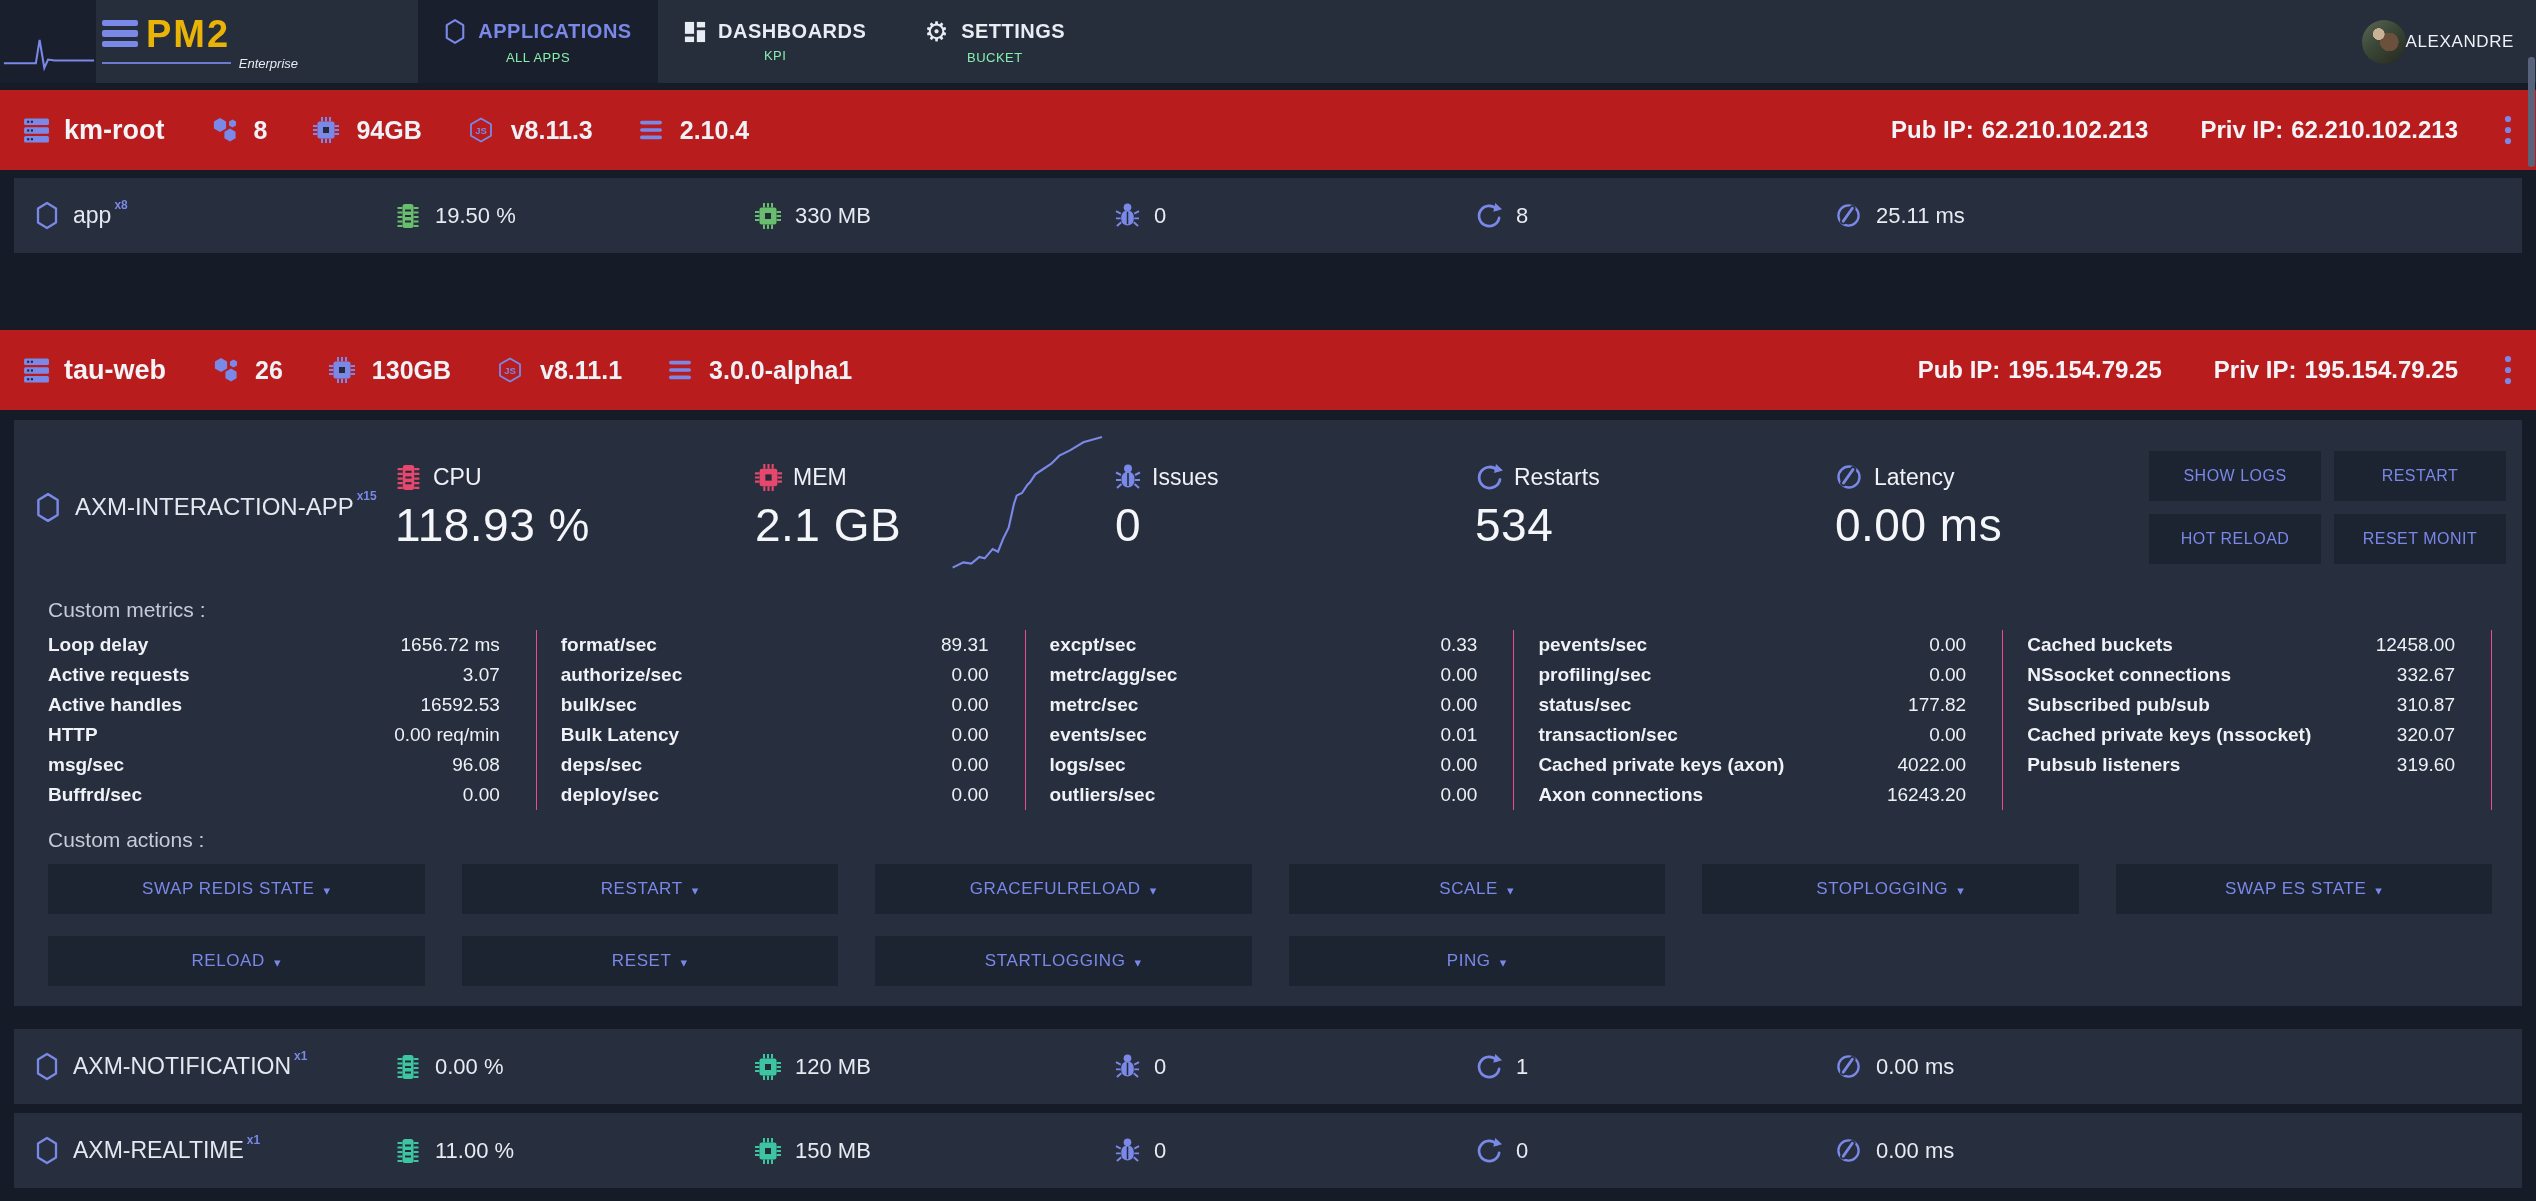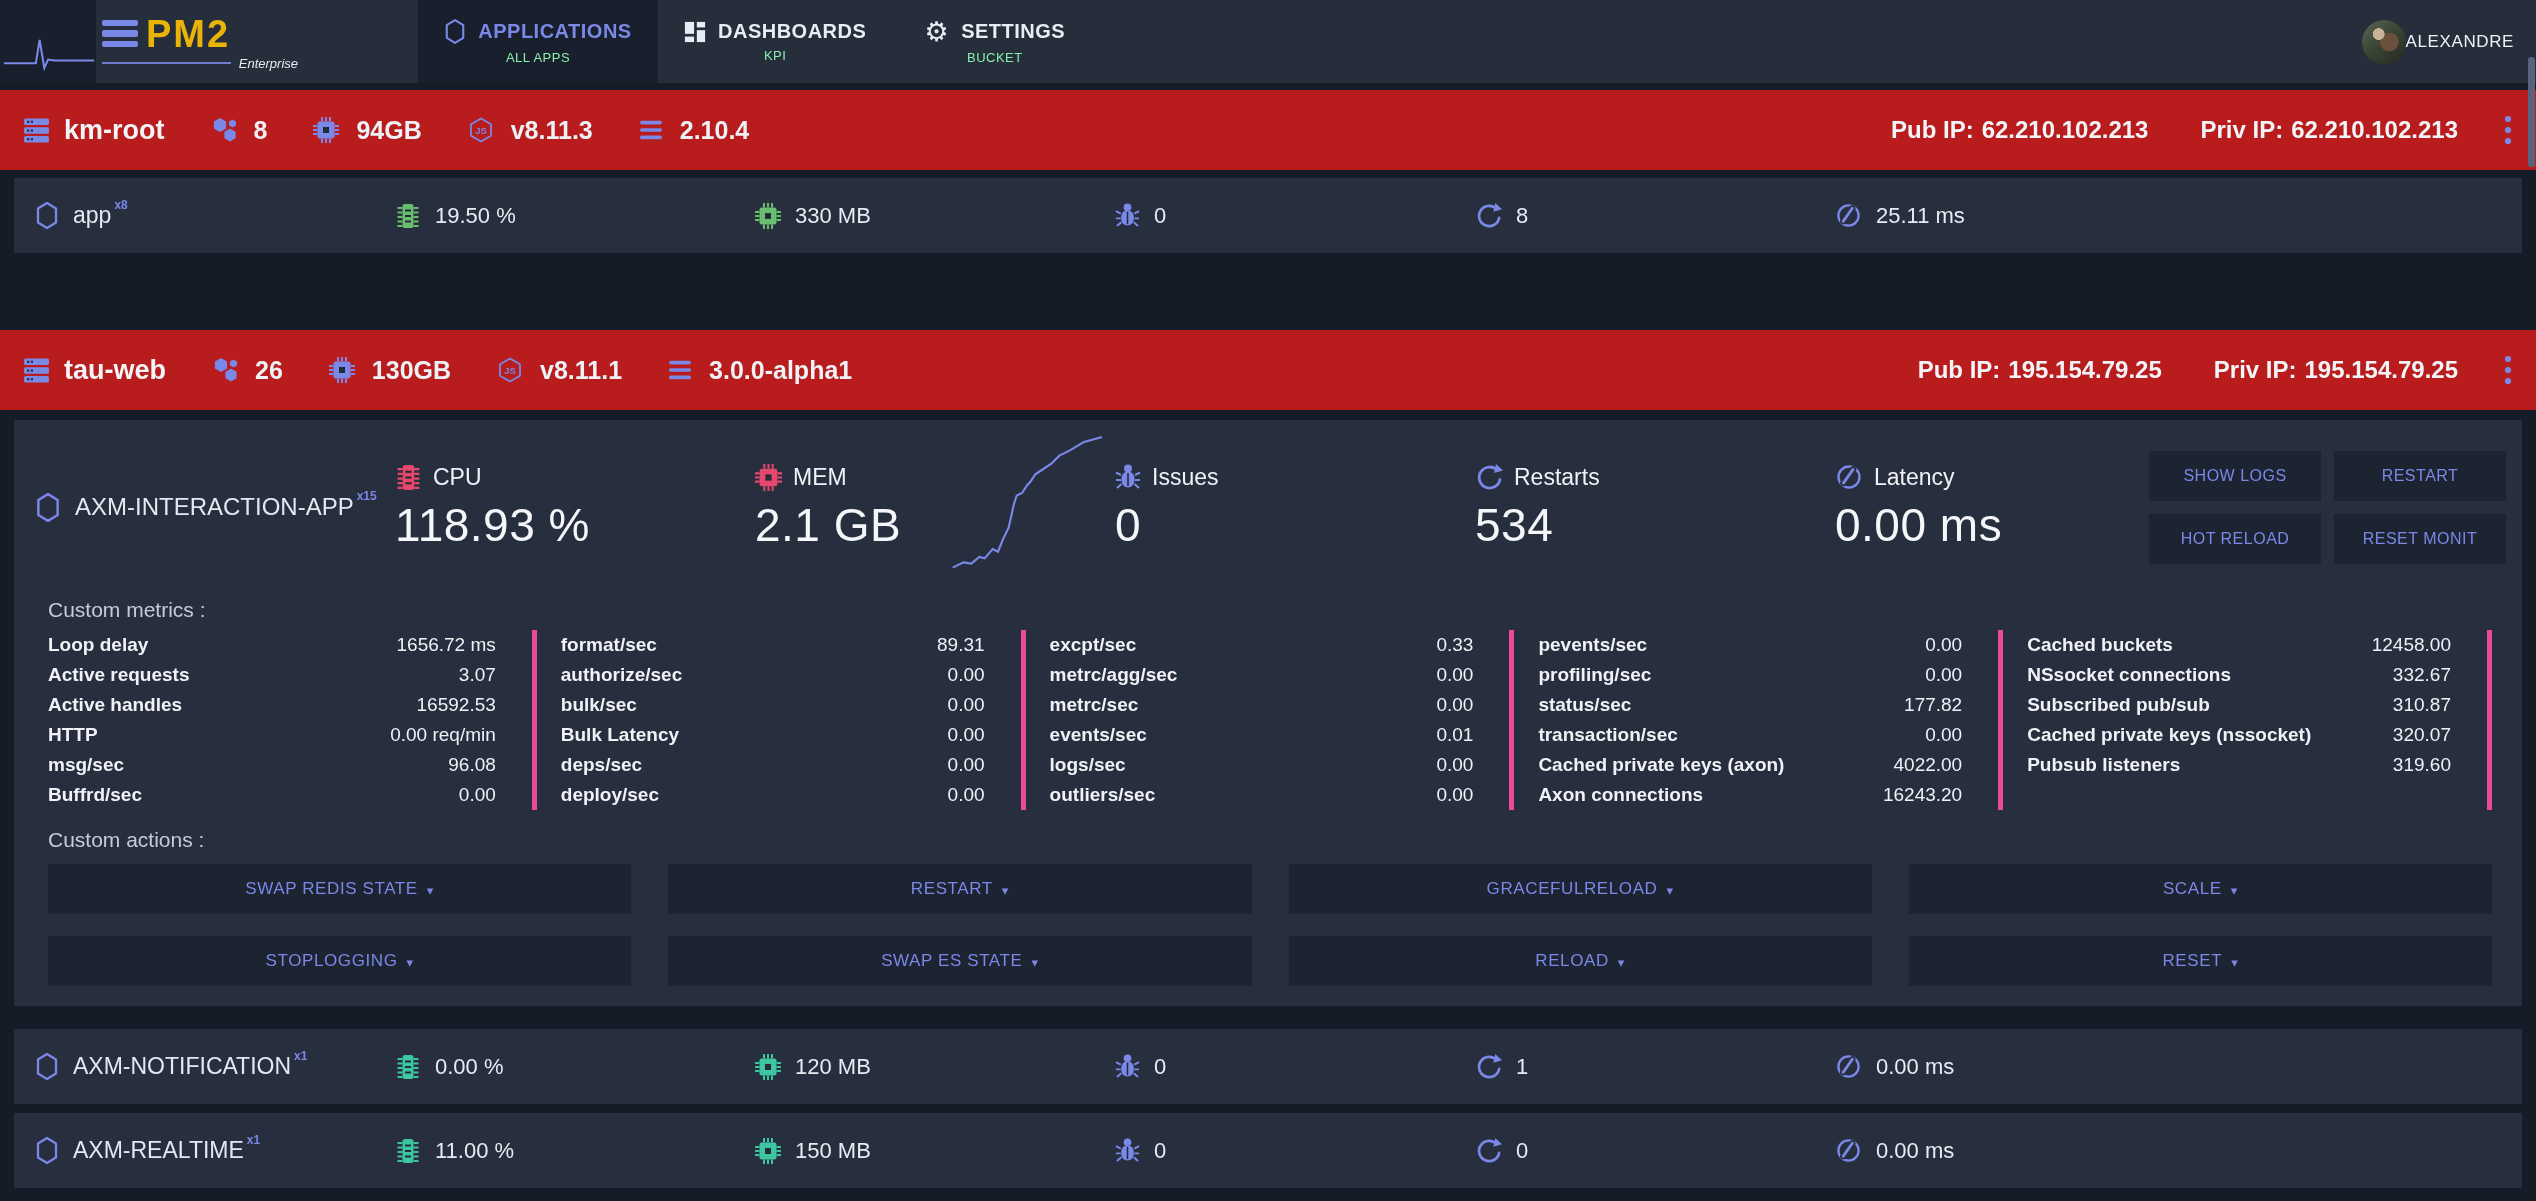--- a/index.html
+++ b/index.html
@@ -73,27 +73,27 @@
   .bigstat .bs-value { font-size:46px; font-weight:300; letter-spacing:.5px; color:#f4f6fa; margin-top:9px; line-height:1.1; }
   .spark { position:absolute; left:936px; top:14px; }
   .btn-grid { justify-self:end; display:grid; grid-template-columns:172px 172px; gap:13px; margin-right:16px; }
   .cbtn { height:50px; background:#1c2331; border:none; color:#7a88e8; font-size:16px; letter-spacing:.5px;
           display:flex; align-items:center; justify-content:center; cursor:pointer;
           font-family:"Liberation Sans","DejaVu Sans",sans-serif; }
 
   .mtitle { font-size:21px; color:#c5cbd8; margin:16px 0 8px 34px; }
   .atitle { margin-top:18px; }
   .mgrid { margin:0 30px 0 34px; display:grid; grid-template-columns:repeat(5,1fr); }
-  .mcol { border-right:5px solid #ec4899; padding-right:36px; }
+  .mcol { border-right:1px solid #ec4899; padding-right:36px; }
   .mcol + .mcol { padding-left:24px; }
   .mrow { height:30px; display:flex; align-items:center; justify-content:space-between; font-size:19px; }
   .ml { font-weight:700; color:#f0f2f7; }
   .mv { font-weight:400; color:#eef1f6; }
 
-  .agrid { margin:12px 30px 0 34px; display:grid; grid-template-columns:repeat(4,1fr); gap:22px 37px; }
+  .agrid { margin:12px 30px 0 34px; display:grid; grid-template-columns:repeat(6,1fr); gap:22px 37px; }
   .abtn { height:50px; background:#1c2331; border:none; color:#7a88e8; font-size:17px; letter-spacing:.6px;
           display:flex; align-items:center; justify-content:center; gap:9px; cursor:pointer;
           font-family:"Liberation Sans","DejaVu Sans",sans-serif; }
   .caret { font-family:"DejaVu Sans",sans-serif; font-size:13px; position:relative; top:1px; }
 
   .scroll-thumb { position:absolute; right:1px; top:57px; width:7px; height:110px; background:#58627a; border-radius:3px; }
 </style>
 </head>
 <body>
 

